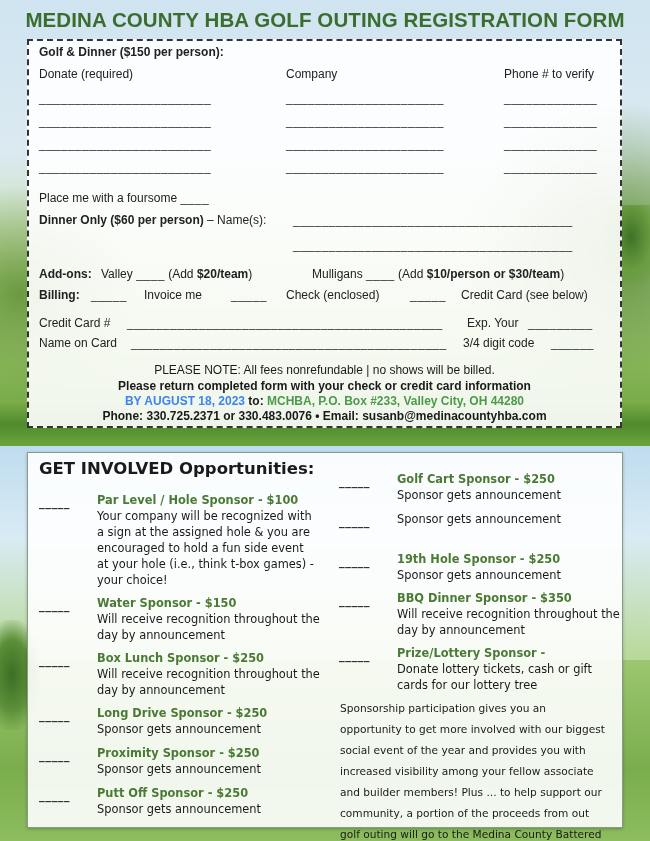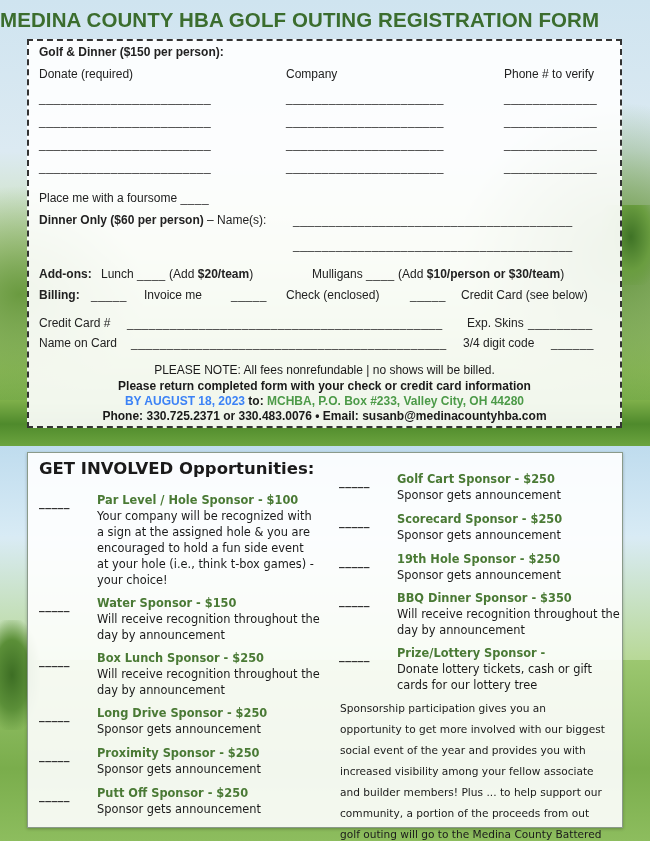--- a/index.html
+++ b/index.html
@@ -29,21 +29,21 @@
     position: absolute; left: 0; top: 620px; width: 40px; height: 110px;
     background: radial-gradient(ellipse at 30% 50%, #3d6e24 0%, #5b8f38 45%, transparent 75%);
   }
   .bg-trees-right {
     position: absolute; right: 0; top: 205px; width: 48px; height: 80px;
     background: radial-gradient(ellipse at 60% 40%, #3f7326 0%, #6a9d40 50%, transparent 80%);
   }
 
   .title {
     position: absolute; left: 0; right: 0; top: 8px;
-    text-align: left;
+    text-align: center;
     font-family: "Liberation Sans", sans-serif;
     font-weight: bold; font-size: 20.5px; letter-spacing: 0.1px;
     color: #3b6d2e;
   }
 
   .reg-box {
     position: absolute; left: 27px; top: 39px; width: 595px; height: 389px;
     background: rgba(255,255,255,0.9);
     border: 2.5px dashed #333;
   }
@@ -125,21 +125,21 @@
   </div>
 
   <div class="row" style="top:172px; width:575px;">
     <span class="b">Dinner Only ($60 per person)</span><span> – Name(s):</span>
     <span class="blank" style="position:absolute; left:254px;">_______________________________________</span>
   </div>
   <div class="row blank" style="top:197px; left:264px;">_______________________________________</div>
 
   <div class="row" style="top:226px; width:575px;">
     <span class="b">Add-ons:</span>
-    <span style="margin-left:6px;">Lunch</span>
+    <span style="margin-left:6px;">Valley</span>
     <span class="blank">____</span>
     <span>(Add </span><span class="b">$20/team</span><span>)</span>
     <span style="position:absolute; left:273px;">
       <span>Mulligans</span>
       <span class="blank">____</span>
       <span>(Add </span><span class="b">$10/person or $30/team</span><span>)</span>
     </span>
   </div>
 
   <div class="row" style="top:247px; width:575px;">
@@ -148,21 +148,21 @@
     <span style="position:absolute; left:105px;">Invoice me</span>
     <span class="blank" style="position:absolute; left:192px;">_____</span>
     <span style="position:absolute; left:247px;">Check (enclosed)</span>
     <span class="blank" style="position:absolute; left:371px;">_____</span>
     <span style="position:absolute; left:422px;">Credit Card (see below)</span>
   </div>
 
   <div class="row" style="top:275px; width:575px;">
     <span>Credit Card #</span>
     <span class="blank" style="position:absolute; left:88px;">____________________________________________</span>
-    <span style="position:absolute; left:428px;">Exp. Skins</span>
+    <span style="position:absolute; left:428px;">Exp. Your</span>
     <span class="blank" style="position:absolute; left:489px;">_________</span>
   </div>
   <div class="row" style="top:295px; width:575px;">
     <span>Name on Card</span>
     <span class="blank" style="position:absolute; left:92px;">____________________________________________</span>
     <span style="position:absolute; left:424px;">3/4 digit code</span>
     <span class="blank" style="position:absolute; left:512px;">______</span>
   </div>
 
   <div class="note" style="top:322px;">PLEASE NOTE:  All fees nonrefundable | no shows will be billed.</div>
@@ -222,21 +222,20 @@
   <div class="item" style="left:311px; top:18px;">
     <span class="dash">_____</span>
     <div class="body">
       <div class="head">Golf Cart Sponsor - $250</div>
       <div class="desc">Sponsor gets announcement</div>
     </div>
   </div>
   <div class="item" style="left:311px; top:58px;">
     <span class="dash">_____</span>
     <div class="body">
-      <div class="head">Scorecard Sponsor - $250</div>
       <div class="desc">Sponsor gets announcement</div>
     </div>
   </div>
   <div class="item" style="left:311px; top:98px;">
     <span class="dash">_____</span>
     <div class="body">
       <div class="head">19th Hole Sponsor - $250</div>
       <div class="desc">Sponsor gets announcement</div>
     </div>
   </div>

